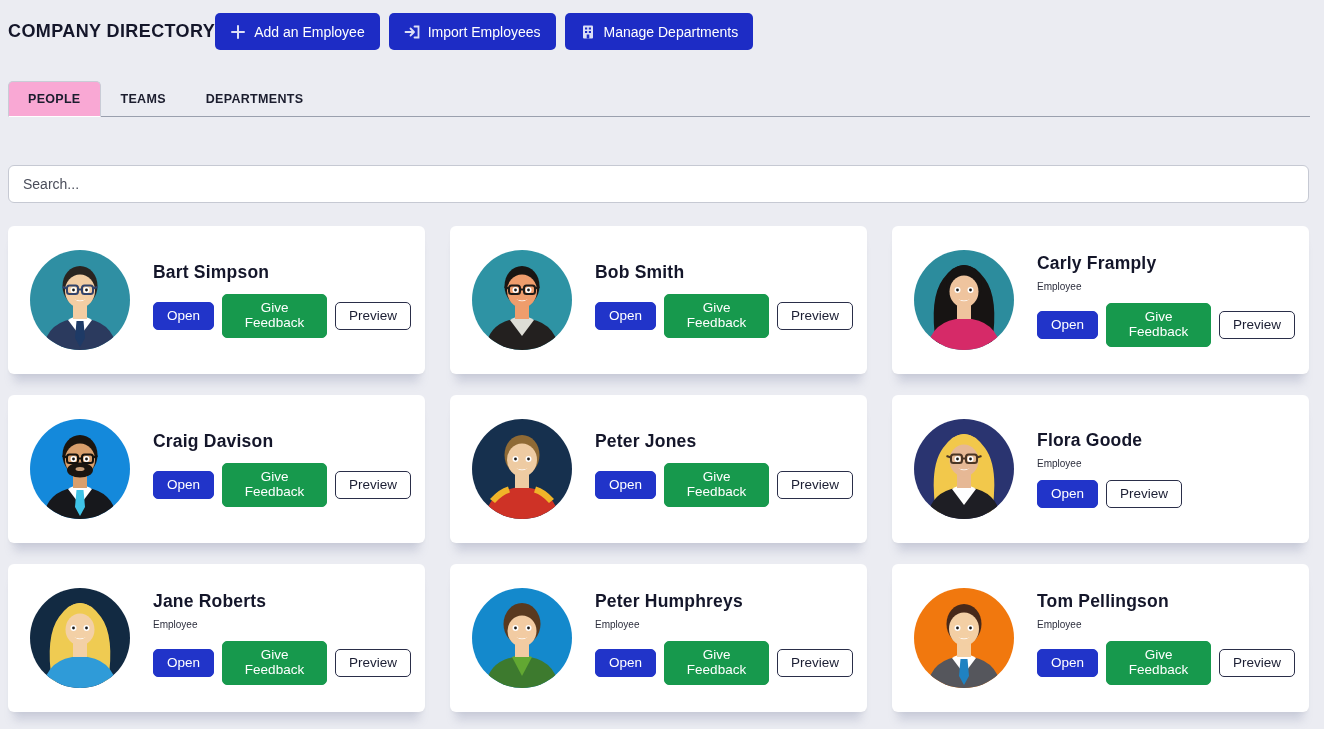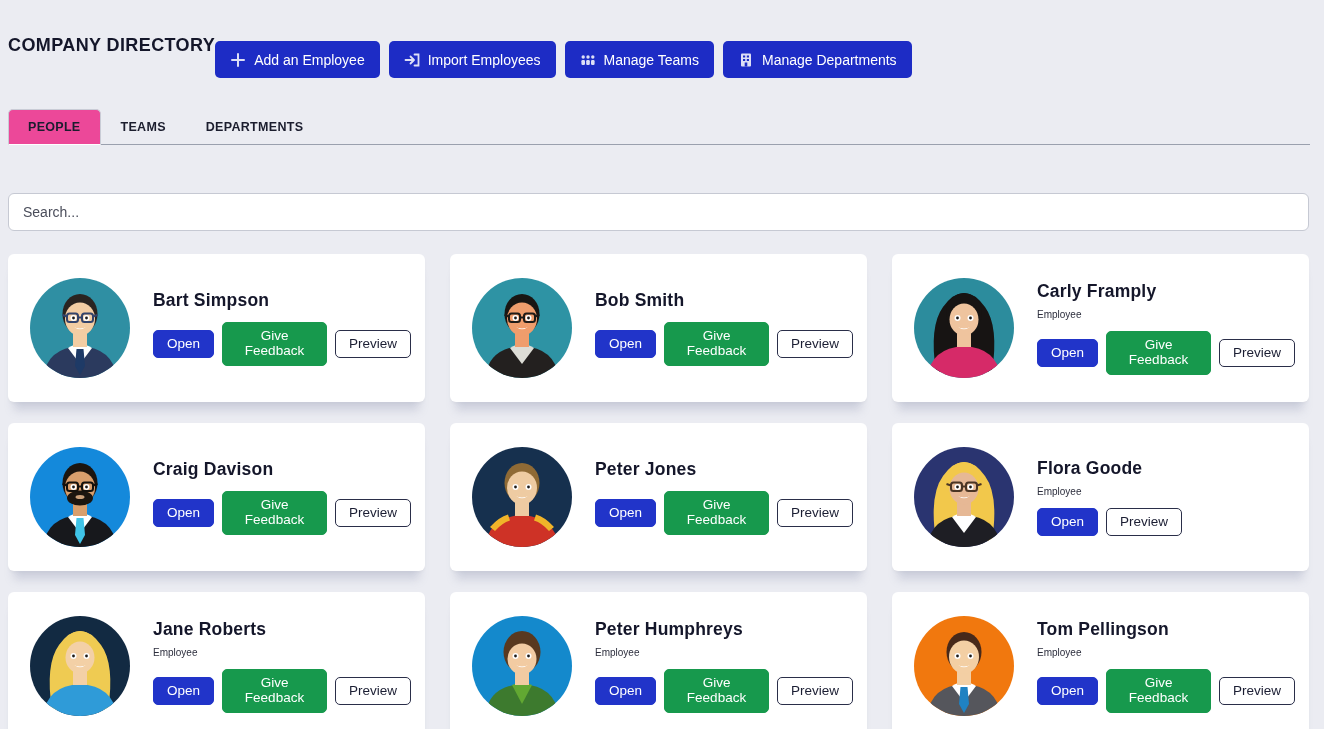--- a/index.html
+++ b/index.html
@@ -9,21 +9,21 @@
     font-family: "Liberation Sans", sans-serif;
     color: #14162a;
   }
 
   
   .topbar {
     display: flex; justify-content: flex-start; align-items: center;
     padding: 13px 15px 0 8px;
   }
   .page-title { font-size: 18px; font-weight: 800; letter-spacing: .4px; color: #14162a; }
-  .actions { display: flex; gap: 9px; margin-top: 28px; }
+  .actions { display: flex; gap: 9px; }
   .btn-primary {
     display: flex; align-items: center; gap: 8px;
     background: #1d2cc5; color: #fff; border: none; border-radius: 5px;
     height: 37px; padding: 0 15px; font-size: 14px; cursor: pointer;
     font-family: "Liberation Sans", sans-serif;
   }
   .btn-primary .ico { display: inline-flex; width: 16px; height: 16px; opacity: .85; }
   .btn-primary svg { width: 16px; height: 16px; }
 
   
@@ -31,21 +31,21 @@
     display: flex; align-items: flex-end;
     margin: 31px 14px 0 8px;
     border-bottom: 1px solid #9aa0ae;
   }
   .tab {
     font-size: 12.5px; font-weight: 700; letter-spacing: .3px; color: #1b1d2e;
     padding: 10px 19px; cursor: pointer; background: transparent;
     border: 1px solid transparent; margin-bottom: -1px;
   }
   .tab.active {
-    background: #ec4899; border: 1px solid #c9ccd6; border-bottom: 1px solid #fff;
+    background: #f9a8d4; border: 1px solid #c9ccd6; border-bottom: 1px solid #fff;
     border-radius: 5px 5px 0 0;
   }
 
   
   .search-wrap { margin: 48px 15px 0 8px; }
   .search-input {
     width: 100%; height: 38px; background: #fff;
     border: 1px solid #c6c9d3; border-radius: 6px;
     padding: 0 14px; font-size: 14px; color: #ec4899;
     font-family: "Liberation Sans", sans-serif; outline: none;
@@ -95,33 +95,20 @@
         <span class="ico">
           <svg viewBox="0 0 16 16">
             <path d="M1.5 8h8M6.5 4.5L10 8l-3.5 3.5" stroke="#fff" stroke-width="1.8" fill="none" stroke-linecap="round" stroke-linejoin="round"></path>
             <path d="M10.5 2.5h4v11h-4" stroke="#fff" stroke-width="1.8" fill="none" stroke-linecap="round"></path>
           </svg>
         </span>
         <span>Import Employees</span>
       </button>
       <button class="btn-primary">
         <span class="ico">
-          <svg viewBox="0 0 16 16" fill="#fff">
-            <circle cx="3.2" cy="5" r="1.7"></circle>
-            <circle cx="8" cy="5" r="1.7"></circle>
-            <circle cx="12.8" cy="5" r="1.7"></circle>
-            <rect x="1.4" y="8" width="3.6" height="5" rx="1.2"></rect>
-            <rect x="6.2" y="8" width="3.6" height="5" rx="1.2"></rect>
-            <rect x="11" y="8" width="3.6" height="5" rx="1.2"></rect>
-          </svg>
-        </span>
-        <span>Manage Teams</span>
-      </button>
-      <button class="btn-primary">
-        <span class="ico">
           <svg viewBox="0 0 16 16">
             <rect x="3" y="1.5" width="10" height="13" rx="1" fill="#fff"></rect>
             <g fill="#1d2cc5">
               <rect x="5" y="3.5" width="2.2" height="2"></rect>
               <rect x="8.8" y="3.5" width="2.2" height="2"></rect>
               <rect x="5" y="7" width="2.2" height="2"></rect>
               <rect x="8.8" y="7" width="2.2" height="2"></rect>
               <rect x="6.7" y="10.5" width="2.6" height="4"></rect>
             </g>
           </svg>

